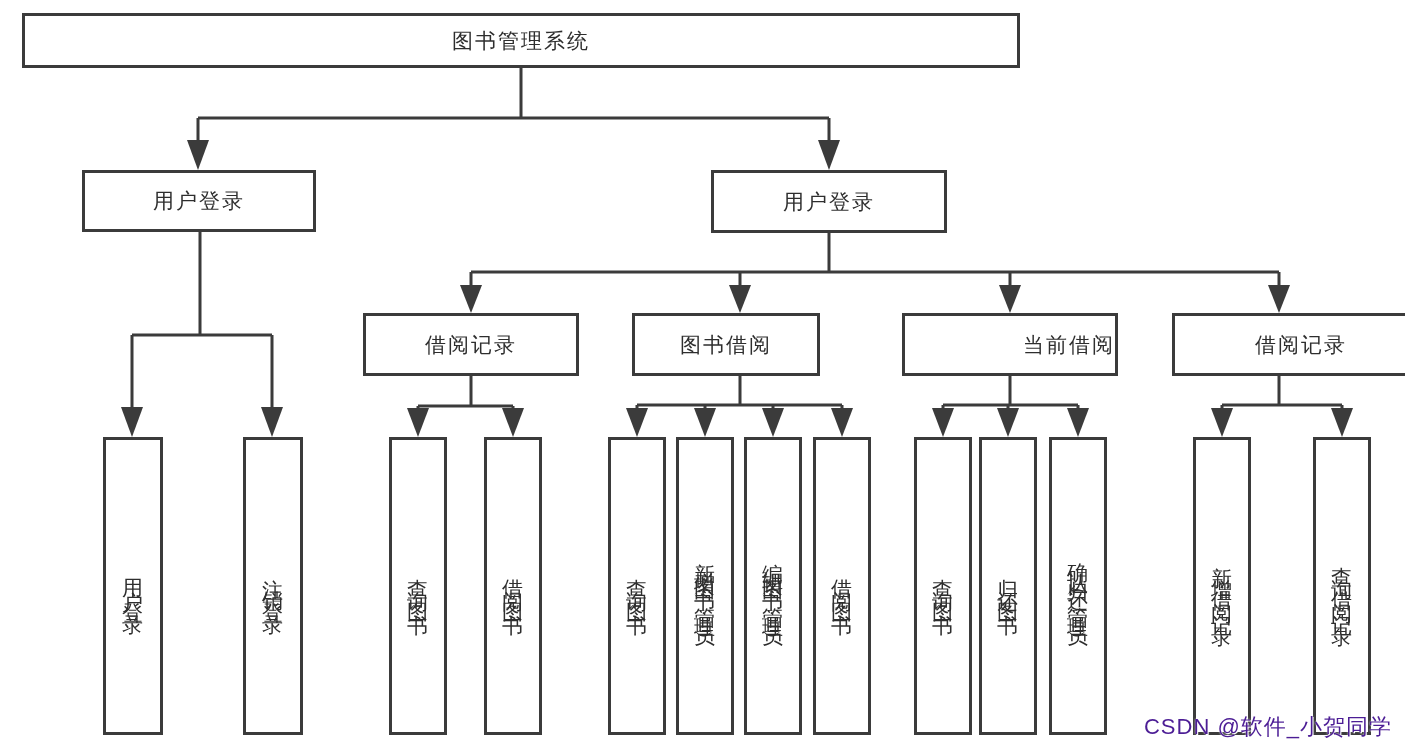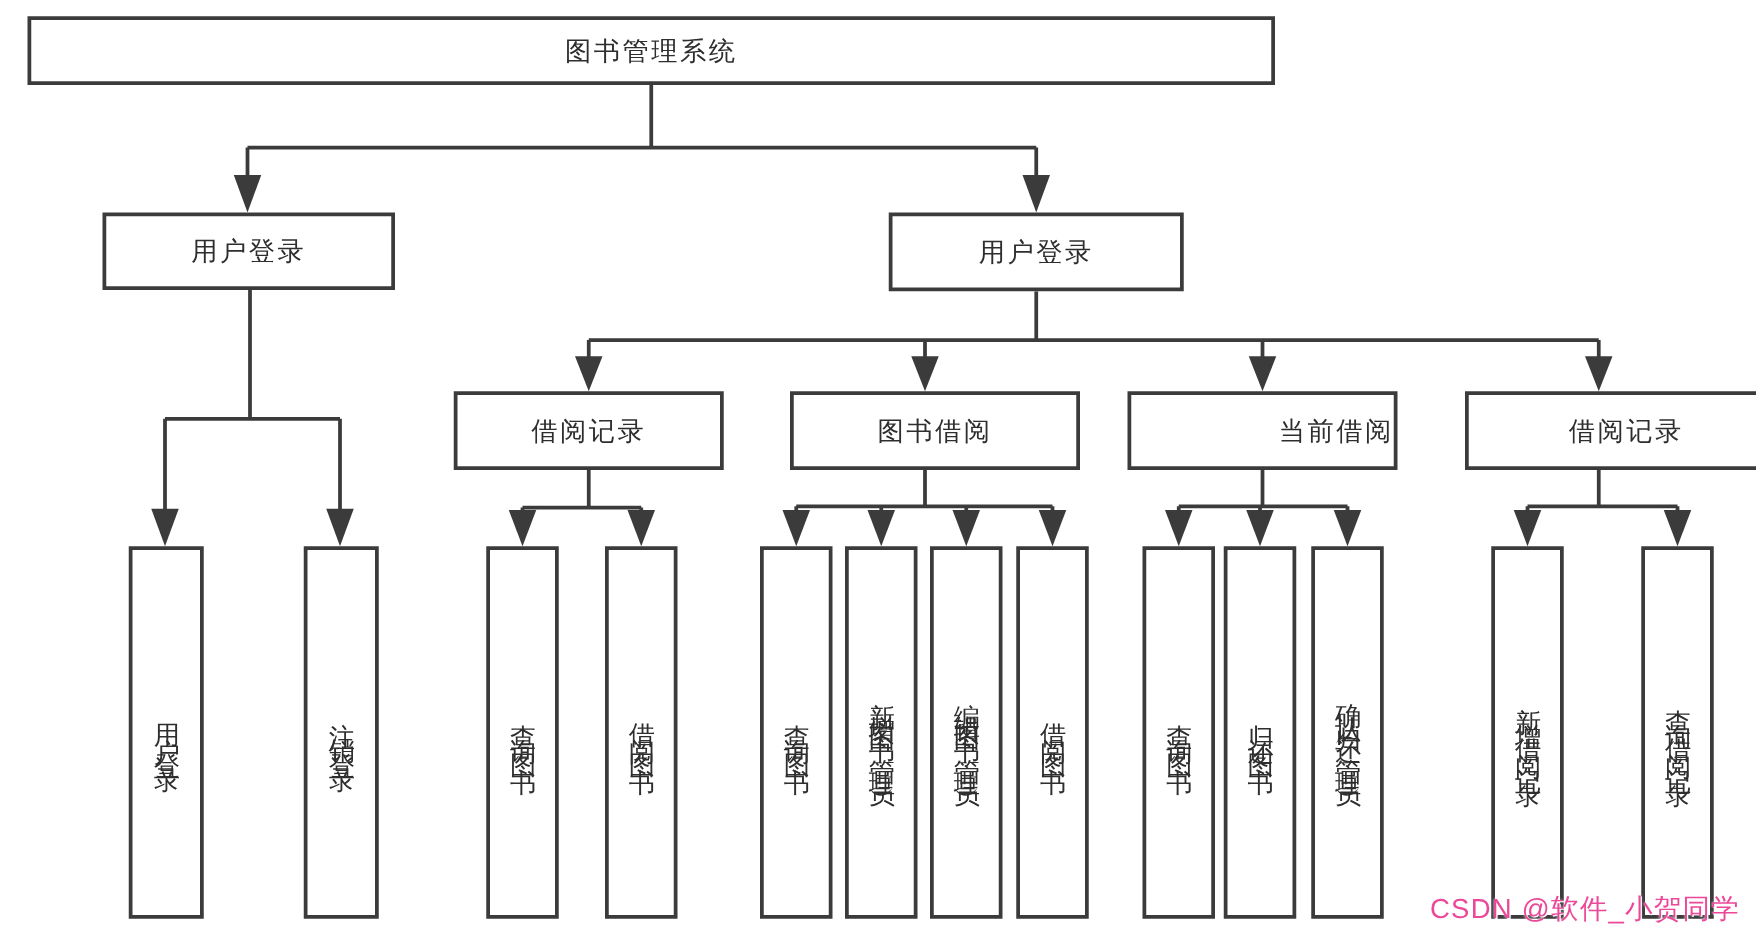--- a/index.html
+++ b/index.html
@@ -51,21 +51,21 @@
     letter-spacing: 12px;
     color: #2e2e2e;
     white-space: nowrap;
   }
   .leaf.long span { letter-spacing: 9px; }
   .watermark {
     position: absolute;
     right: 13px;
     bottom: 5px;
     font-size: 22px;
-    color: #ec4899;
+    color: #4c1d95;
     letter-spacing: 1px;
     z-index: 2;
     text-shadow: 0 0 2px #ffffff, 1px 1px 0 #ffffff;
   }
 </style>
 </head>
 <body>
 
 <div class="canvas">
 
@@ -121,21 +121,21 @@
   <div class="box" style="left:82px; top:170px; width:234px; height:62px;">
     <span>用户登录</span>
   </div>
   <div class="box" style="left:711px; top:170px; width:236px; height:63px;">
     <span>用户登录</span>
   </div>
 
   <div class="box" style="left:363px; top:313px; width:216px; height:63px;">
     <span>借阅记录</span>
   </div>
-  <div class="box" style="left:632px; top:313px; width:232px; height:63px;">
+  <div class="box" style="left:632px; top:313px; width:188px; height:63px;">
     <span>图书借阅</span>
   </div>
   <div class="box" style="left:902px; top:313px; width:216px; height:63px;justify-content:flex-end;">
     <span>当前借阅</span>
   </div>
   <div class="box" style="left:1172px; top:313px; width:258px; height:63px;">
     <span>借阅记录</span>
   </div>
 
   <div class="leaf" style="left:103px; width:60px;">

